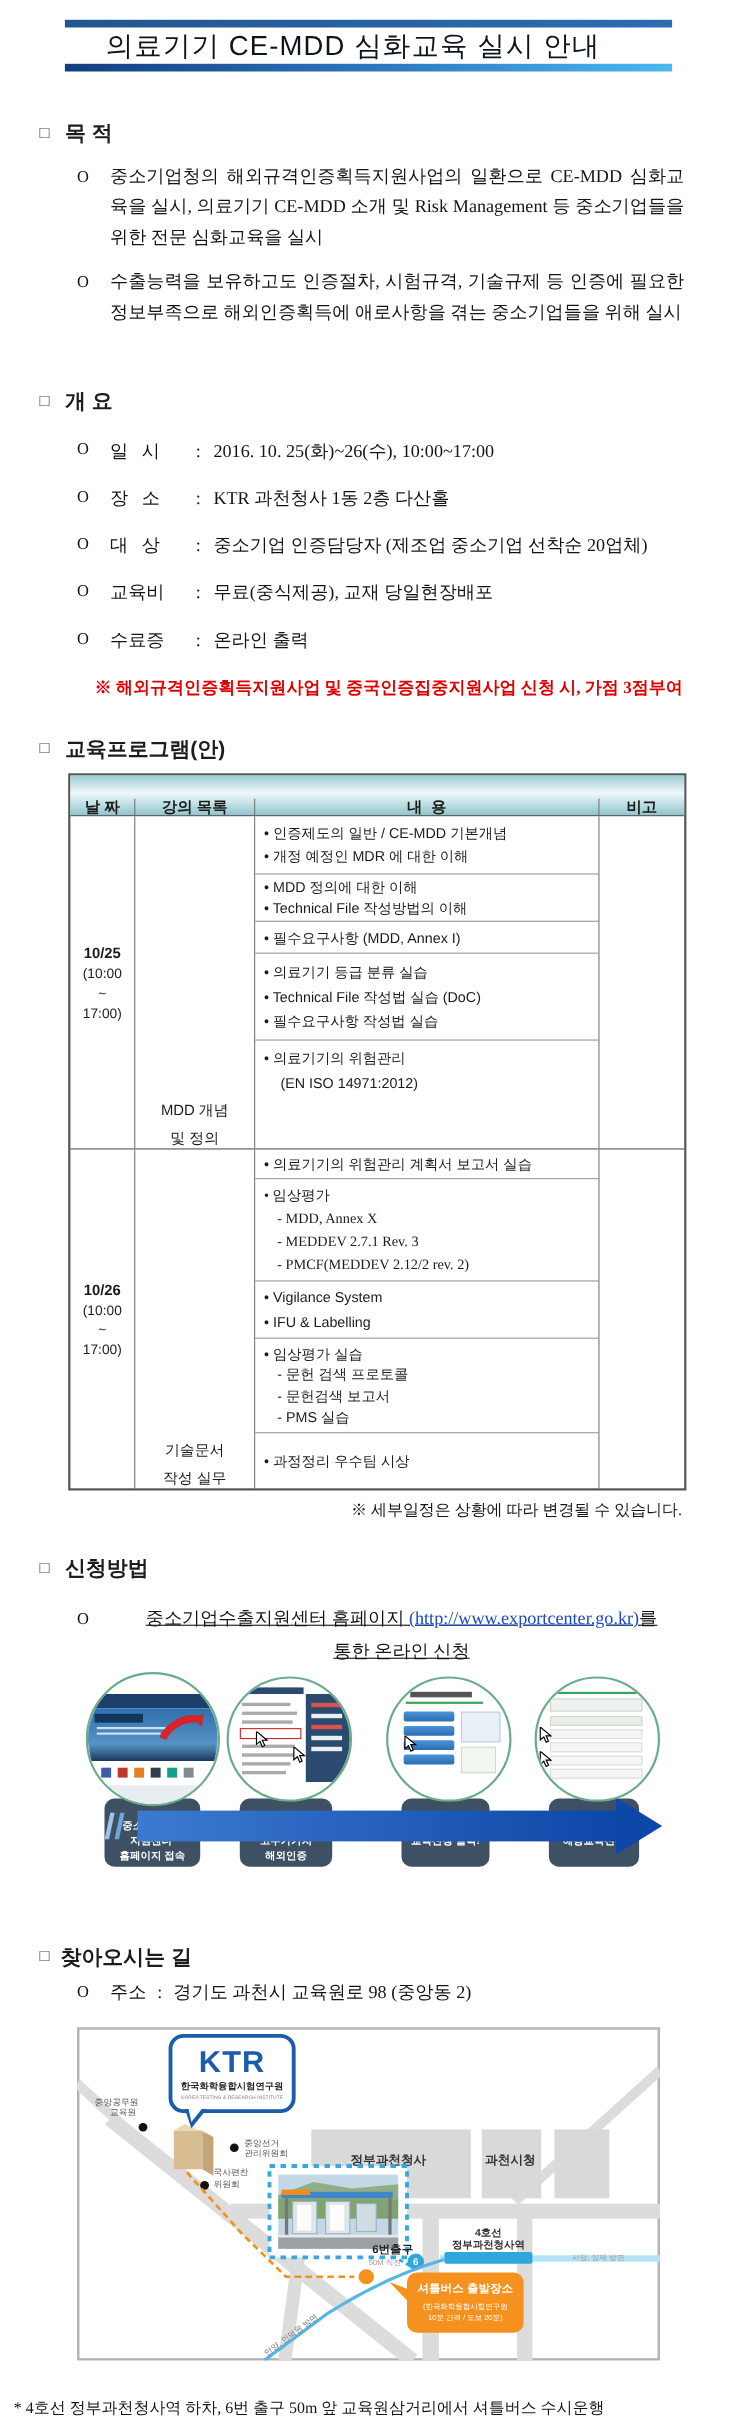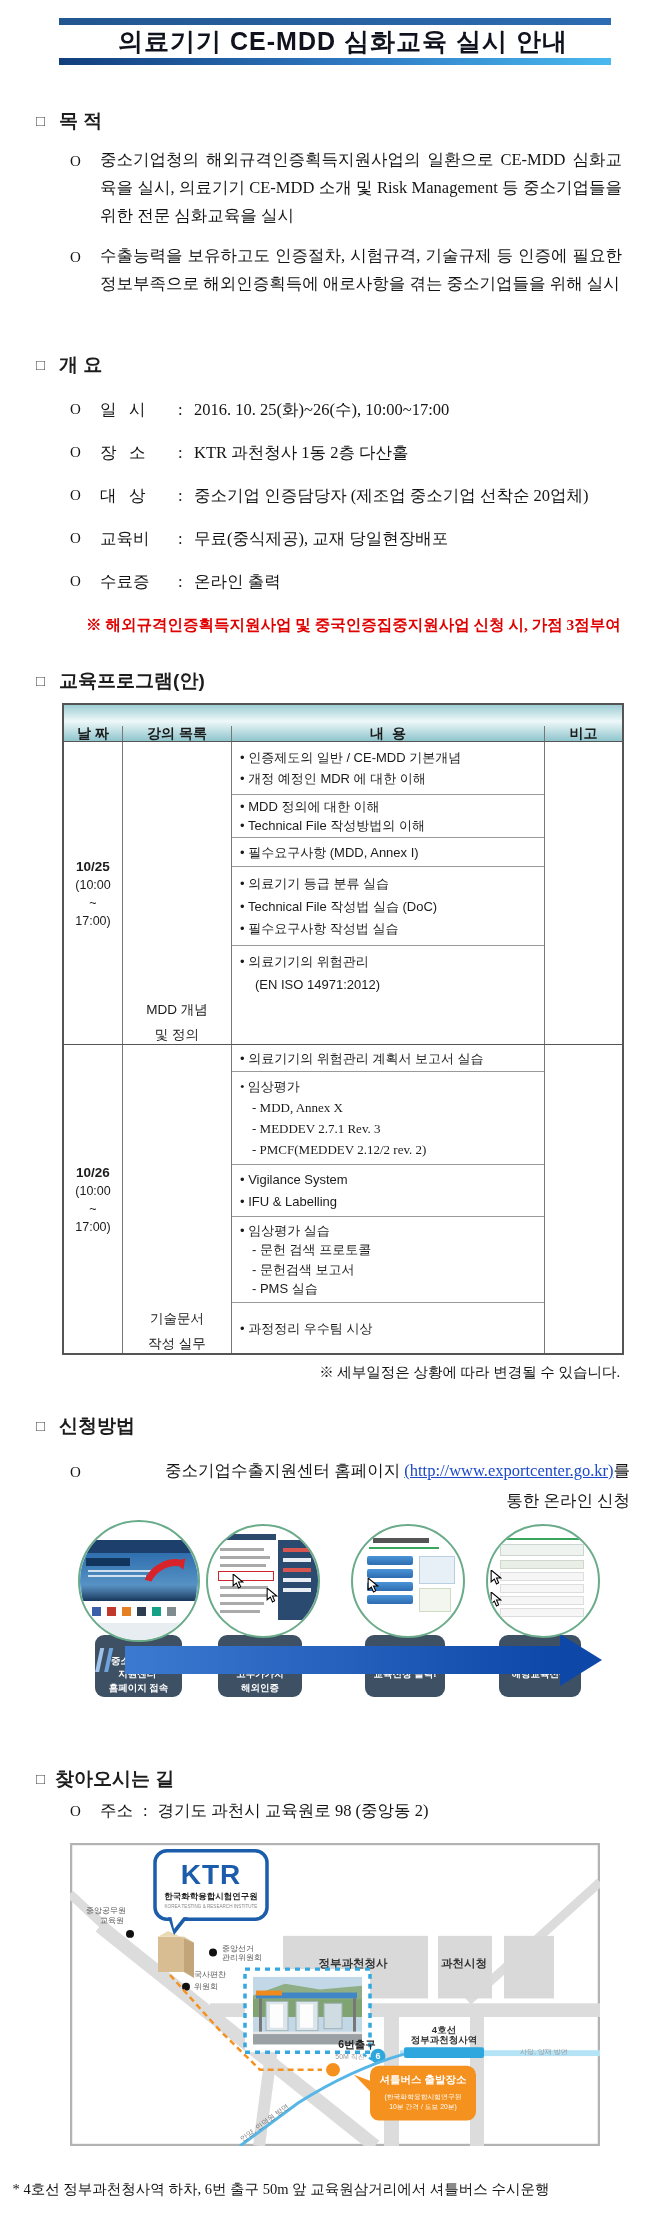--- a/index.html
+++ b/index.html
@@ -4,23 +4,23 @@
 <style>
   html,body{margin:0;padding:0;background:#fff;}
   .page{position:relative;width:670px;height:2214px;background:#fff;overflow:hidden;
         font-family:"Liberation Serif","DejaVu Serif",serif;color:#141414;}
   .abs{position:absolute;}
 
   
   .bar{position:absolute;left:59px;width:552px;height:7px;}
   .bar-top{top:18px;background:linear-gradient(90deg,#21568f,#2d6cb3);}
   .bar-bot{top:58px;background:linear-gradient(90deg,#123e7d 0%,#2f7bc4 55%,#49b9ee 100%);}
-  .doc-title{top:25px;left:67px;width:552px;text-align:center;
+  .doc-title{top:25px;left:45px;width:552px;text-align:center;
              font-family:"Liberation Sans","DejaVu Sans",sans-serif;
-             font-size:25px;font-weight:700;letter-spacing:1px;color:#10131d;}
+             font-size:25px;font-weight:400;letter-spacing:1px;color:#10131d;}
 
   
   .sec-h{display:flex;align-items:center;gap:14px;
          font-family:"Liberation Sans","DejaVu Sans",sans-serif;
          font-size:19px;font-weight:700;color:#1c1c1c;}
   .sq{font-size:15px;color:#444;font-weight:400;line-height:1;transform:translateY(-1px);}
 
   
   .oitem{display:flex;font-size:16.5px;line-height:28px;}
   .omark{width:30px;flex:none;font-size:15px;padding-top:1px;}
@@ -221,21 +221,21 @@
     </div>
   </div>
   <div class="abs tbl-note" style="top:1363px;left:62px;width:558px;">※ 세부일정은 상황에 따라 변경될 수 있습니다.</div>
 
   <div class="abs sec-h" style="top:1413px;left:36px;">
     <span class="sq">□</span>
     <span>신청방법</span>
   </div>
   <div class="abs oitem" style="top:1456px;left:70px;width:560px;line-height:30px;">
     <span class="omark">O</span>
-    <span class="obody" style="text-align:right;">
+    <span class="obody" style="text-align:center;text-decoration:underline;">
       <span>중소기업수출지원센터 홈페이지 </span><a class="link">(http://www.exportcenter.go.kr)</a><span>를</span><br>
       <span>통한 온라인 신청</span>
     </span>
   </div>
 
   <div class="flow" style="top:1508px;left:35px;width:600px;height:215px;">
 
     <div class="stepbox" style="left:60px;top:127px;width:87px;">
       <span>'중소기업수출</span>
       <span>지원센터'</span>

